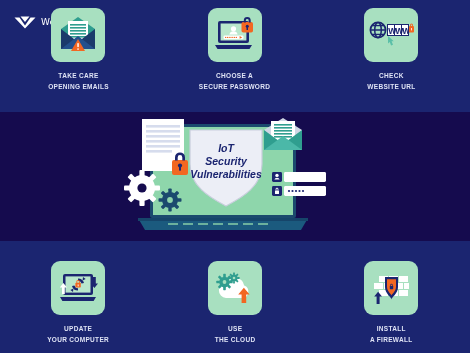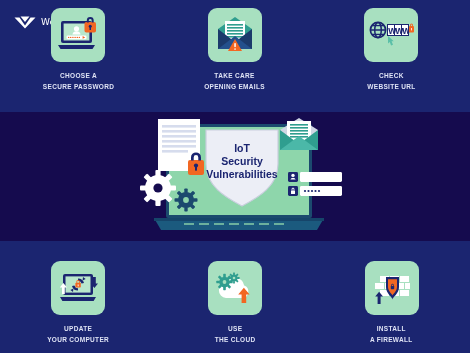--- a/index.html
+++ b/index.html
@@ -27,21 +27,21 @@
   }
   #logo .mark { width: 22px; height: 13px; display: block; }
   #logo .word {
     color: #ffffff; font-size: 9px; letter-spacing: .1px;
     font-family: "DejaVu Sans", sans-serif; font-weight: 500;
   }
 
   
   .row { position: absolute; left: 0; width: 470px; display: flex; }
   #row-top    { top: 8px; }
-  #row-bottom { top: 261px; justify-content: center; }
+  #row-bottom { top: 261px; }
   .cell {
     width: 156.6px; display: flex; flex-direction: column;
     align-items: center;
   }
   .tile {
     width: 54px; height: 54px; border-radius: 9px;
     background: #a8e0c0;
     display: flex; align-items: center; justify-content: center;
     position: relative;
   }
@@ -51,22 +51,22 @@
     color: #dfe3f5;
     font-family: "Liberation Sans", sans-serif;
     font-weight: 700; font-size: 7.4px; line-height: 10.5px;
     letter-spacing: .35px;
     transform: scaleX(.88); transform-origin: center top;
     white-space: nowrap;
   }
 
   
   #scene {
-    position: absolute; left: 136px; top: 116px;
-    width: 214px; height: 122px;
+    position: absolute; left: 120px; top: 116px;
+    width: 214px; height: 122px; font-style: italic;
   }
   #scene svg { display: block; }
 </style>
 </head>
 <body>
 
 <div id="page">
 
   <div class="band" id="band-top"></div>
   <div class="band" id="band-middle"></div>
@@ -79,20 +79,50 @@
         <path d="M13 1 L31 1 L22 12 Z" fill="#ffffff"></path>
       </svg>
     </span>
     <span class="word">Webby Lab</span>
   </div>
 
   <div class="row" id="row-top">
 
     <div class="cell">
       <div class="tile">
+        <svg width="42" height="40" viewBox="0 0 42 40">
+
+          <path d="M4 14 L21 2 L38 14 V34 H4 Z" fill="#2f9e8f"></path>
+          <path d="M4 14 L21 26 L38 14 V14.5 L21 28 L4 14.5 Z" fill="#2f9e8f"></path>
+
+          <rect x="11" y="6" width="20" height="19" fill="#ffffff"></rect>
+          <g fill="#2f9e8f">
+            <rect x="13" y="9" width="16" height="1.6"></rect>
+            <rect x="13" y="12" width="16" height="1.6"></rect>
+            <rect x="13" y="15" width="16" height="1.6"></rect>
+            <rect x="13" y="18" width="16" height="1.6"></rect>
+            <rect x="13" y="21" width="16" height="1.6"></rect>
+          </g>
+
+          <path d="M4 14 L21 27 L38 14 V34 H4 Z" fill="#1b3a6b"></path>
+          <path d="M4 34 L21 21 L38 34 Z" fill="#23508c"></path>
+
+          <path d="M21 24 L28 36 H14 Z" fill="#f26722"></path>
+          <rect x="20.3" y="28" width="1.5" height="4.3" rx=".7" fill="#ffffff"></rect>
+          <circle cx="21.05" cy="34" r=".85" fill="#ffffff"></circle>
+        </svg>
+      </div>
+      <div class="caption">
+        <div>TAKE CARE</div>
+        <div>OPENING EMAILS</div>
+      </div>
+    </div>
+
+    <div class="cell">
+      <div class="tile">
         <svg width="44" height="40" viewBox="0 0 44 40">
 
           <rect x="5" y="6" width="31" height="22" rx="2" fill="#1b2570"></rect>
           <rect x="7.6" y="8.5" width="25.8" height="17" fill="#b9e7cc"></rect>
           <path d="M2 30 h37 l-2.5 4 H4.5 Z" fill="#1b2570"></path>
 
           <circle cx="20.5" cy="13.8" r="2.6" fill="#ffffff"></circle>
           <path d="M16.4 19.6 a4.2 4.2 0 0 1 8.2 0 Z" fill="#ffffff"></path>
 
           <rect x="10.5" y="20.6" width="20" height="3.6" rx="1.2" fill="#ffffff"></rect>
@@ -109,50 +139,20 @@
 
           <rect x="28.5" y="7" width="11.5" height="10.5" rx="1.8" fill="#f26722"></rect>
           <path d="M30.8 7.6 v-2.1 a3.45 3.45 0 0 1 6.9 0 v2.1 h-2 v-2.1 a1.45 1.45 0 0 0 -2.9 0 v2.1 Z" fill="#1b2570"></path>
           <circle cx="34.25" cy="11.3" r="1.5" fill="#1b2570"></circle>
           <rect x="33.5" y="11.6" width="1.5" height="3.4" fill="#1b2570"></rect>
         </svg>
       </div>
       <div class="caption">
         <div>CHOOSE A</div>
         <div>SECURE PASSWORD</div>
-      </div>
-    </div>
-
-    <div class="cell">
-      <div class="tile">
-        <svg width="42" height="40" viewBox="0 0 42 40">
-
-          <path d="M4 14 L21 2 L38 14 V34 H4 Z" fill="#2f9e8f"></path>
-          <path d="M4 14 L21 26 L38 14 V14.5 L21 28 L4 14.5 Z" fill="#2f9e8f"></path>
-
-          <rect x="11" y="6" width="20" height="19" fill="#ffffff"></rect>
-          <g fill="#2f9e8f">
-            <rect x="13" y="9" width="16" height="1.6"></rect>
-            <rect x="13" y="12" width="16" height="1.6"></rect>
-            <rect x="13" y="15" width="16" height="1.6"></rect>
-            <rect x="13" y="18" width="16" height="1.6"></rect>
-            <rect x="13" y="21" width="16" height="1.6"></rect>
-          </g>
-
-          <path d="M4 14 L21 27 L38 14 V34 H4 Z" fill="#1b3a6b"></path>
-          <path d="M4 34 L21 21 L38 34 Z" fill="#23508c"></path>
-
-          <path d="M21 24 L28 36 H14 Z" fill="#f26722"></path>
-          <rect x="20.3" y="28" width="1.5" height="4.3" rx=".7" fill="#ffffff"></rect>
-          <circle cx="21.05" cy="34" r=".85" fill="#ffffff"></circle>
-        </svg>
-      </div>
-      <div class="caption">
-        <div>TAKE CARE</div>
-        <div>OPENING EMAILS</div>
       </div>
     </div>
 
     <div class="cell">
       <div class="tile">
         <svg width="46" height="36" viewBox="0 0 46 36">
 
           <circle cx="10" cy="13" r="7.6" fill="none" stroke="#1b2570" stroke-width="1.7"></circle>
           <ellipse cx="10" cy="13" rx="3.3" ry="7.6" fill="none" stroke="#1b2570" stroke-width="1.5"></ellipse>
           <line x1="2.4" y1="13" x2="17.6" y2="13" stroke="#1b2570" stroke-width="1.5"></line>

